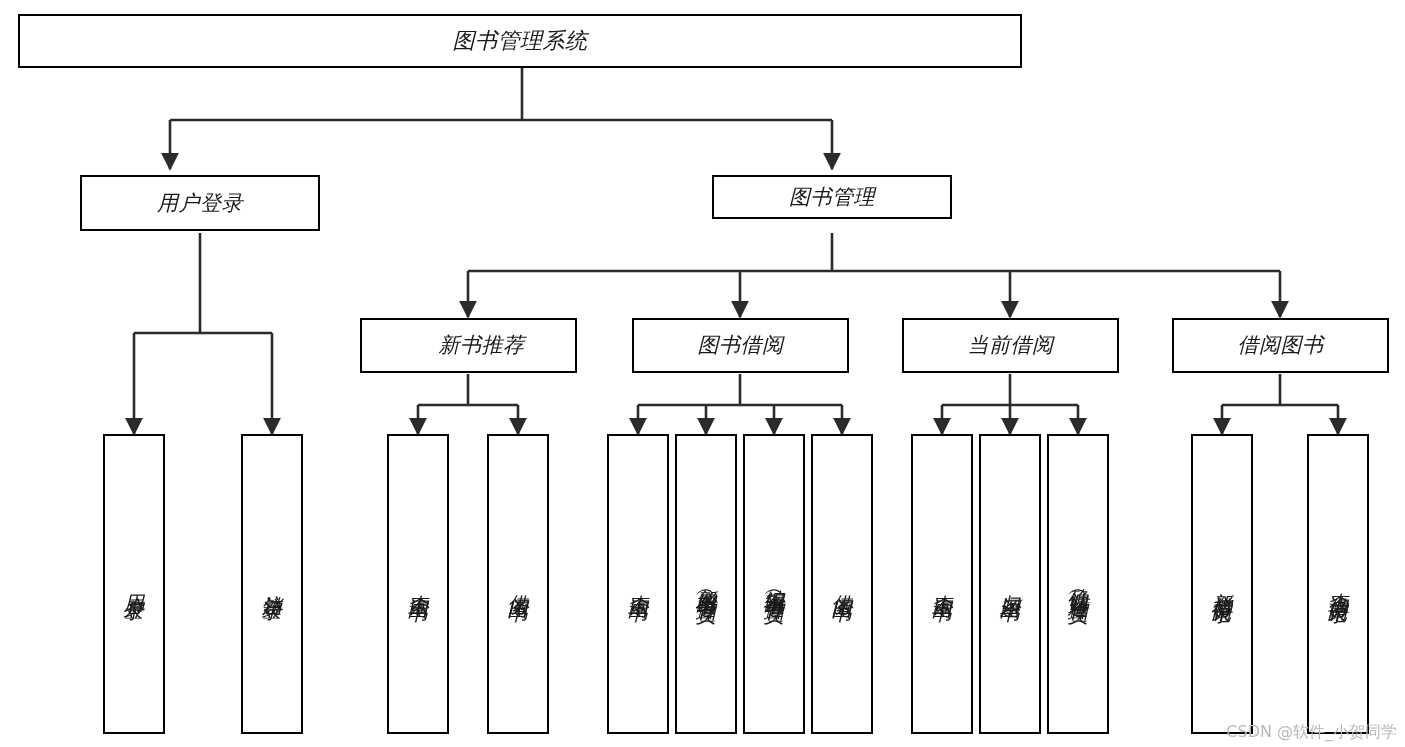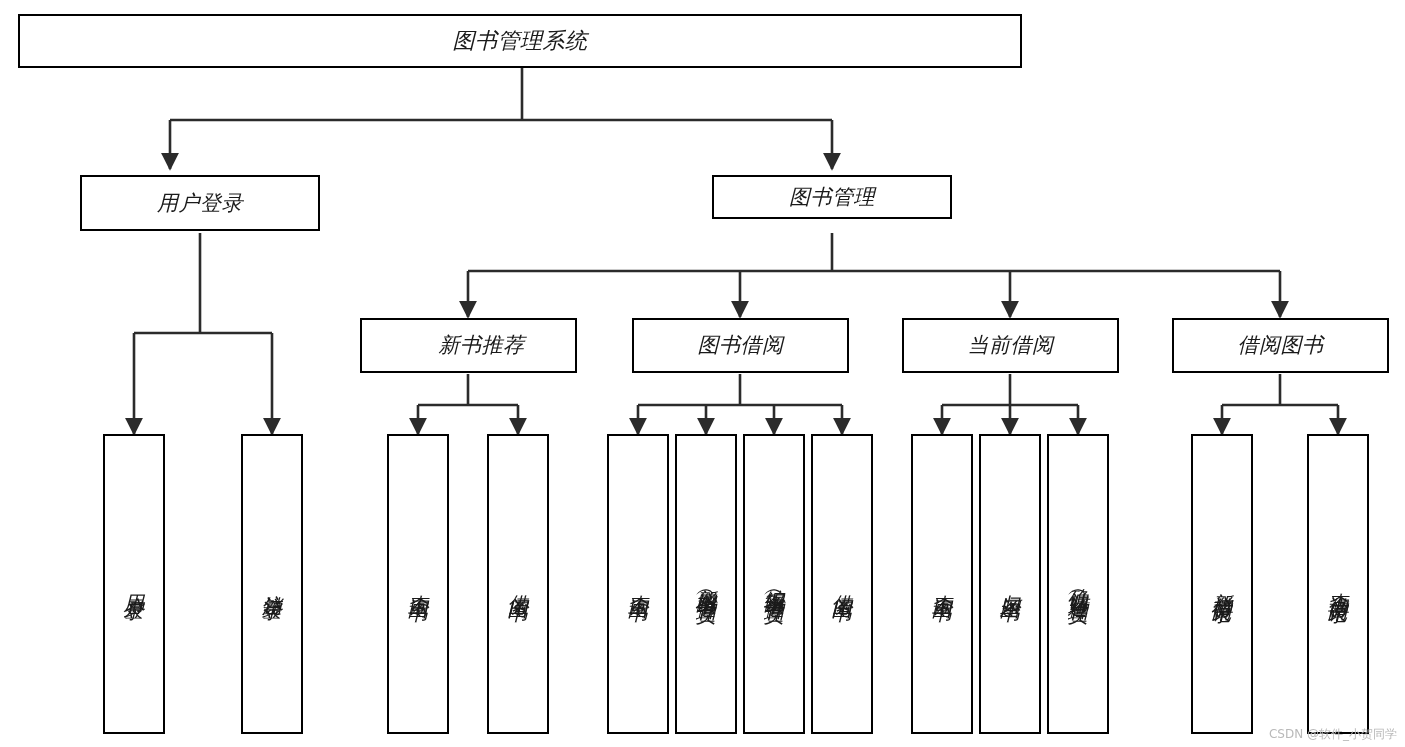--- a/index.html
+++ b/index.html
@@ -60,21 +60,21 @@
     text-orientation: upright;
     font-size: 20px;
     line-height: 1.5;
     letter-spacing: 2.5px;
     max-height: 100%;
   }
   #watermark {
     position: absolute;
     right: 8px;
     bottom: 4px;
-    font-size: 12px;
+    font-size: 16px;
     color: #b9b9b9;
     z-index: 5;
     white-space: nowrap;
     font-family: "DejaVu Sans", "Liberation Sans", sans-serif;
   }
 </style>
 </head>
 <body>
 
 <div id="diagram-canvas">

